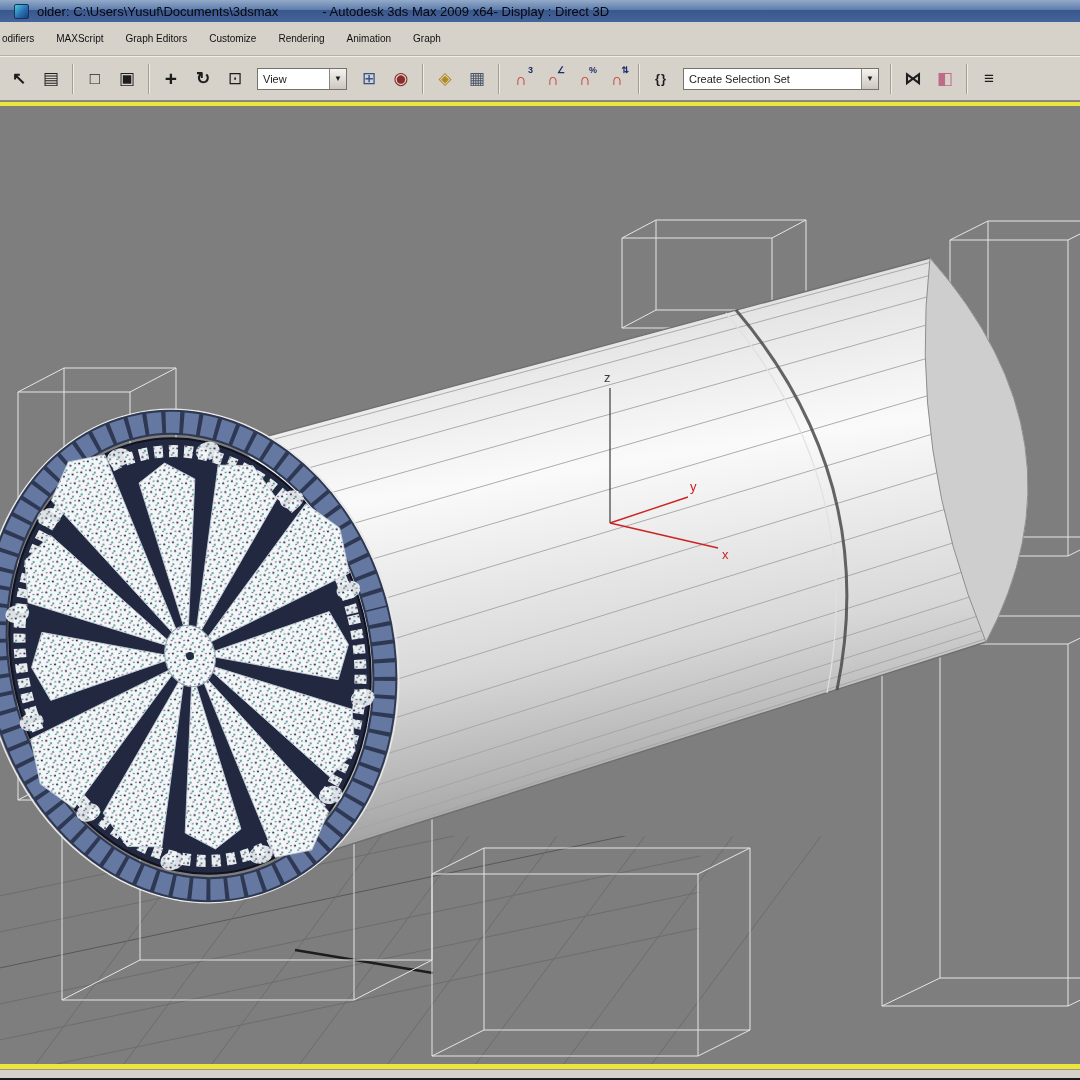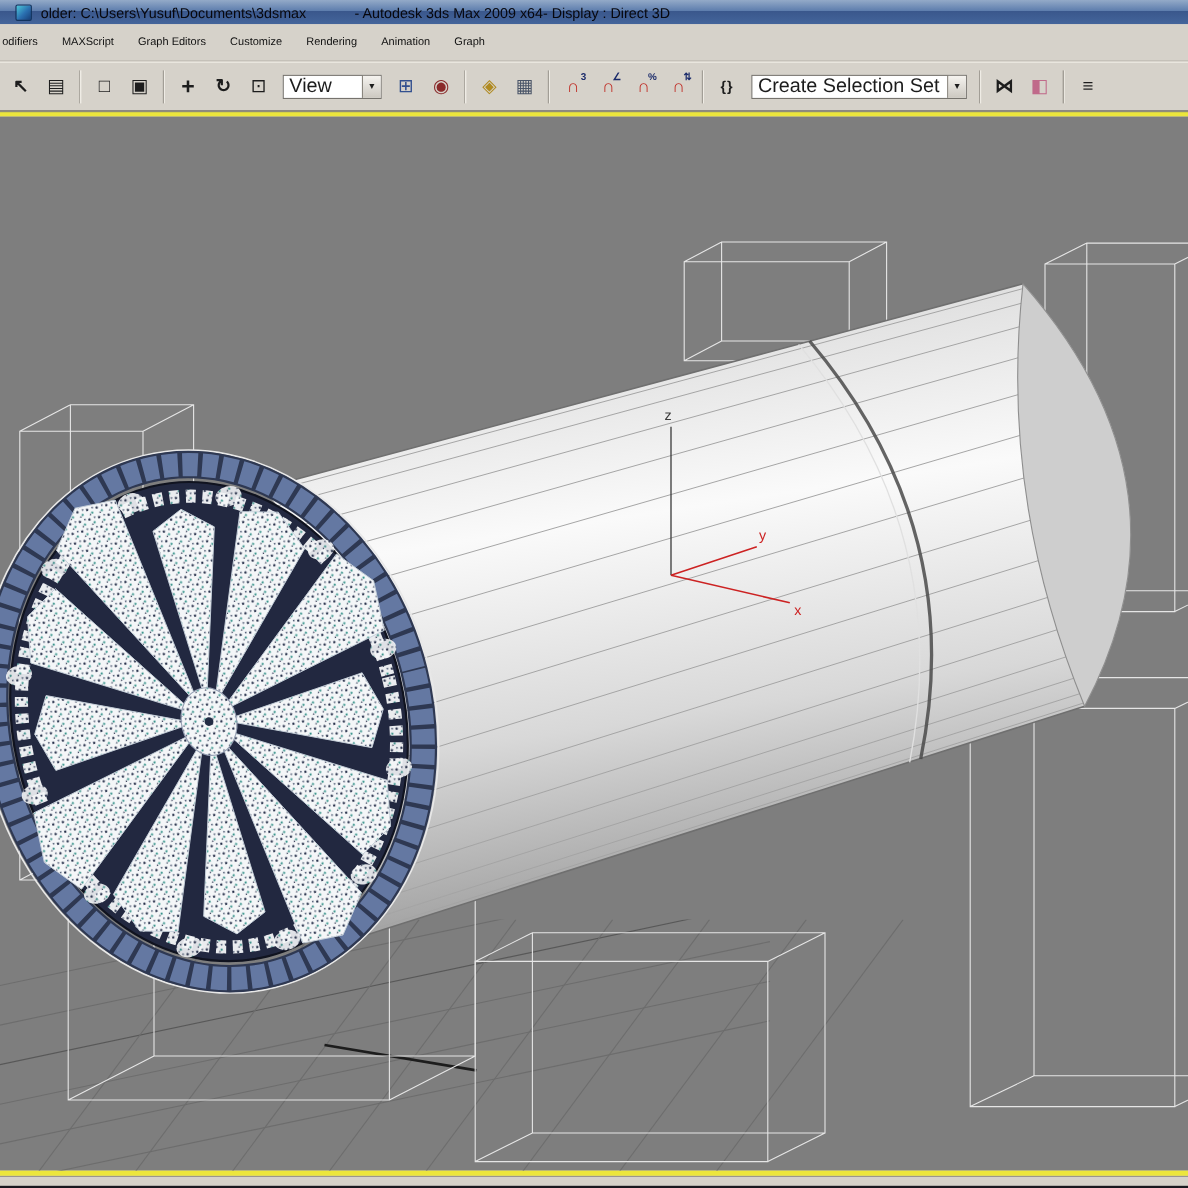--- a/index.html
+++ b/index.html
@@ -30,21 +30,21 @@
   .g{line-height:1}
   .c-dark{color:#1d1d1d}.c-blue{color:#33508f}.c-red{color:#c03028}.c-dred{color:#8a2a2a}
   .c-gold{color:#b08a20}.c-slate{color:#4a5568}.c-pink{color:#c06a8a}
   .bold{font-weight:bold}
   .mag .g{font-weight:bold;font-size:16px;transform:translateY(1px)}
   .msup{position:absolute;top:1px;right:2px;font-size:9px;font-weight:bold;color:#1a2a6a;line-height:1}
   .braces{font-size:13px;font-weight:bold;letter-spacing:1px}
   .combo{height:22px;background:#fff;border:1px solid #76736d;display:flex;align-items:center;margin:0 6px;flex:none}
   .view-combo{width:90px}
   .sel-combo{width:196px}
-  .combo-text{flex:1;padding:0 5px;font-size:18px;color:#1c1c1c;overflow:hidden;white-space:nowrap}
+  .combo-text{flex:1;padding:0 5px;font-size:11px;color:#1c1c1c;overflow:hidden;white-space:nowrap}
   .combo-btn{width:17px;height:100%;background:linear-gradient(#f5f3ef,#ccc8c0);border-left:1px solid #8a867e;
     font-size:8px;display:flex;align-items:center;justify-content:center;color:#1c1c1c}
 
   
   .vp-border{height:5px;background:#ece63c}
   .vp-border.top{border-top:1px solid #88867c}
   .viewport{height:958px;background:#7e7e7e;position:relative}
   svg{display:block}
 
   

